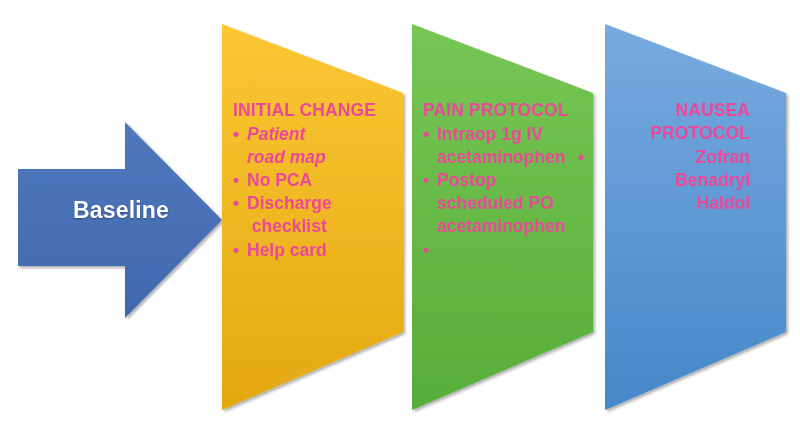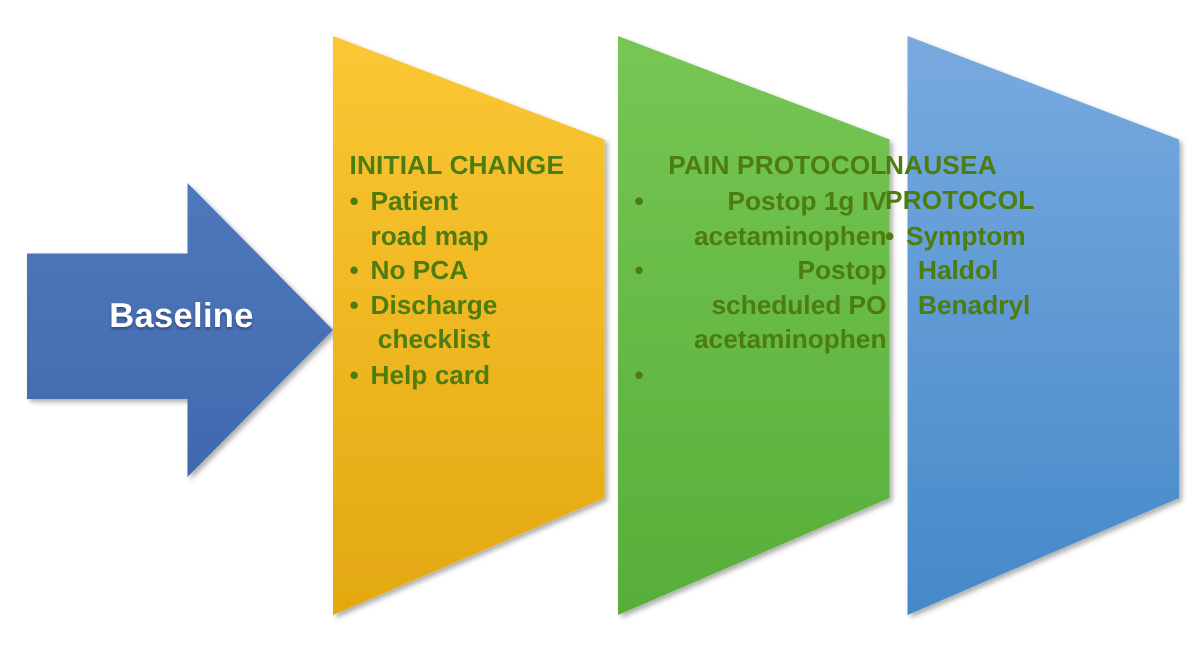--- a/index.html
+++ b/index.html
@@ -37,21 +37,21 @@
     font-size: 23px;
     letter-spacing: 0.2px;
     text-shadow: 0 1px 2px rgba(0,0,0,0.35);
     line-height: 28px;
     margin-left: 28px;
   }
 
   
   .panel-text {
     position: absolute;
-    color: #4d7c0f;
+    color: #ec4899;
     font-weight: bold;
     line-height: 1.32;
   }
   .panel-title {
     font-size: 17.5px;
     font-weight: bold;
     letter-spacing: 0.1px;
     margin-bottom: 1px;
     white-space: pre-line;
   }
@@ -70,22 +70,22 @@
   .bullet-list li .bullet-dot {
     position: absolute;
     left: 0;
     top: 0;
   }
   .bullet-list li.no-bullet {
     padding-left: 22px;
   }
 
   #panel-text-initial { left: 233px; top: 99px; width: 162px; }
-  #panel-text-pain    { left: 423px; top: 99px; width: 168px; text-align: right; }
-  #panel-text-nausea  { left: 590px; top: 99px; width: 172px; }
+  #panel-text-pain    { left: 423px; top: 99px; width: 168px; }
+  #panel-text-nausea  { left: 578px; top: 99px; width: 172px; text-align: right; }
 </style>
 </head>
 <body>
 
 <div id="canvas">
 
   <svg class="shapes" viewBox="0 0 800 432" xmlns="http://www.w3.org/2000/svg">
     <defs>
       <linearGradient id="grad-yellow" x1="0" y1="0" x2="0" y2="1">
         <stop offset="0%" stop-color="#FBC735"></stop>
@@ -117,21 +117,21 @@
     <polygon filter="url(#soft-shadow)" points="605,24 786,93 786,332 605,410" fill="url(#grad-blue)"></polygon>
   </svg>
 
   <div class="arrow-label">Baseline</div>
 
   <div class="panel-text" id="panel-text-initial">
     <div class="panel-title">INITIAL CHANGE</div>
     <ul class="bullet-list">
       <li>
         <span class="bullet-dot">•</span>
-        <span style="white-space: pre-line; display: inline-block;">Patient
+        <span style="white-space: pre-line; display: inline-block; font-style: italic;">Patient
 road map</span>
       </li>
       <li>
         <span class="bullet-dot">•</span>
         <span>No PCA</span>
       </li>
       <li>
         <span class="bullet-dot">•</span>
         <span style="white-space: pre-line; display: inline-block; text-align: center;">Discharge
 checklist</span>
@@ -144,21 +144,21 @@
   </div>
 
   <div class="panel-text" id="panel-text-pain">
     <div class="panel-title">PAIN PROTOCOL</div>
     <ul class="bullet-list">
       <li>
         <span class="bullet-dot">•</span>
       </li>
       <li>
         <span class="bullet-dot">•</span>
-        <span style="white-space: pre-line; display: inline-block;">Postop 1g IV
+        <span style="white-space: pre-line; display: inline-block;">Intraop 1g IV
 acetaminophen</span>
       </li>
       <li>
         <span class="bullet-dot">•</span>
         <span style="white-space: pre-line; display: inline-block;">Postop
 scheduled PO
 acetaminophen</span>
       </li>
       <li>
         <span class="bullet-dot">•</span>
@@ -168,24 +168,24 @@
 
   <div class="panel-text" id="panel-text-nausea">
     <div class="panel-title" style="white-space: pre-line; display: inline-block;">NAUSEA
 PROTOCOL</div>
     <ul class="bullet-list">
       <li>
         <span class="bullet-dot">•</span>
       </li>
       <li>
         <span class="bullet-dot">•</span>
-        <span>Symptom</span>
+        <span>Zofran</span>
+      </li>
+      <li class="no-bullet">
+        <span>Benadryl</span>
       </li>
       <li class="no-bullet">
         <span>Haldol</span>
-      </li>
-      <li class="no-bullet">
-        <span>Benadryl</span>
       </li>
     </ul>
   </div>
 
 </div>
 
 </body></html>

